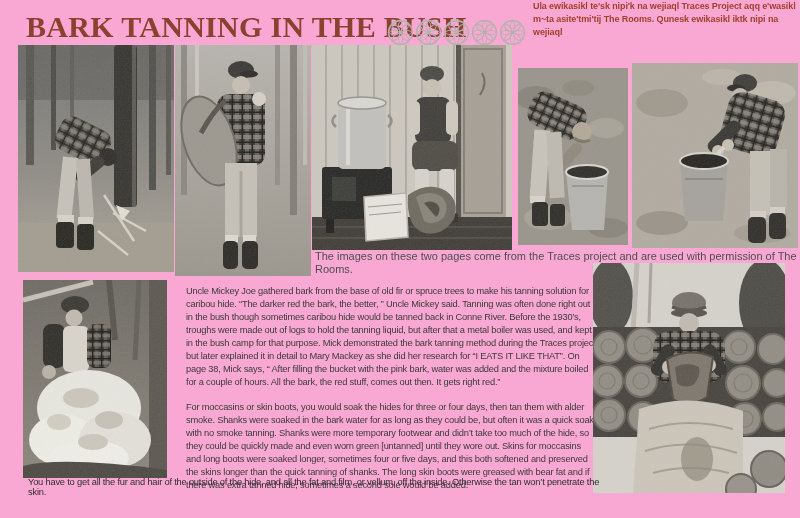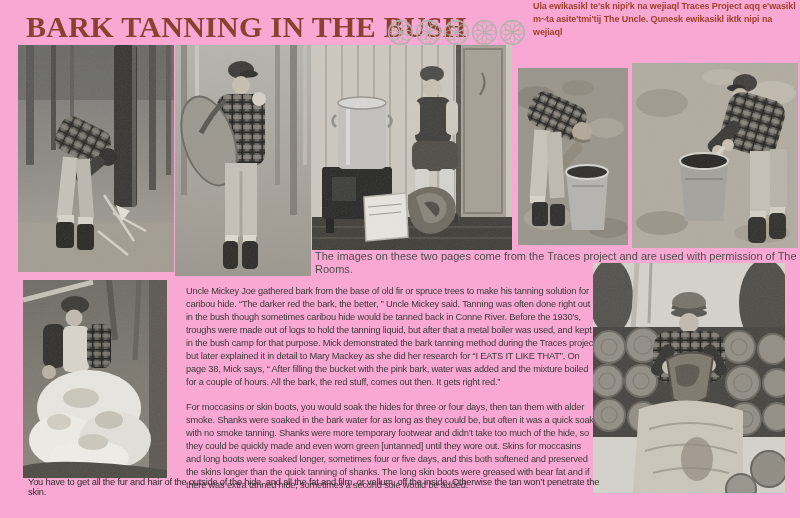--- a/index.html
+++ b/index.html
@@ -98,21 +98,21 @@
         <path d="M14 14 C11 9,11 5,14 2.4 C17 5,17 9,14 14 Z" transform="rotate(225 14 14)"></path>
         <path d="M14 14 C11 9,11 5,14 2.4 C17 5,17 9,14 14 Z" transform="rotate(270 14 14)"></path>
         <path d="M14 14 C11 9,11 5,14 2.4 C17 5,17 9,14 14 Z" transform="rotate(315 14 14)"></path>
       </g>
       <circle cx="14" cy="14" r="1.8" fill="#b5b2ae"></circle>
     </svg>
   </div>
 
   <div class="mikmaq">
     <div>Ula ewikasikl te'sk nipi'k na wejiaql Traces Project aqq e'wasikl</div>
-    <div>m~ta asite'tmi'tij The Uncle.  Qunesk ewikasikl iktk nipi na wejiaql</div>
+    <div>m~ta asite'tmi'tij The Rooms.  Qunesk ewikasikl iktk nipi na wejiaql</div>
   </div>
 
   <div class="photo" id="photoA">
     <svg viewBox="0 0 156 227" preserveAspectRatio="none">
       <defs>
         <linearGradient id="pA-bg" x1="0" y1="0" x2="0" y2="1">
           <stop offset="0" stop-color="#767572"></stop>
             <stop offset=".55" stop-color="#8e8b84"></stop>
             <stop offset="1" stop-color="#aba69b"></stop>
         </linearGradient>

